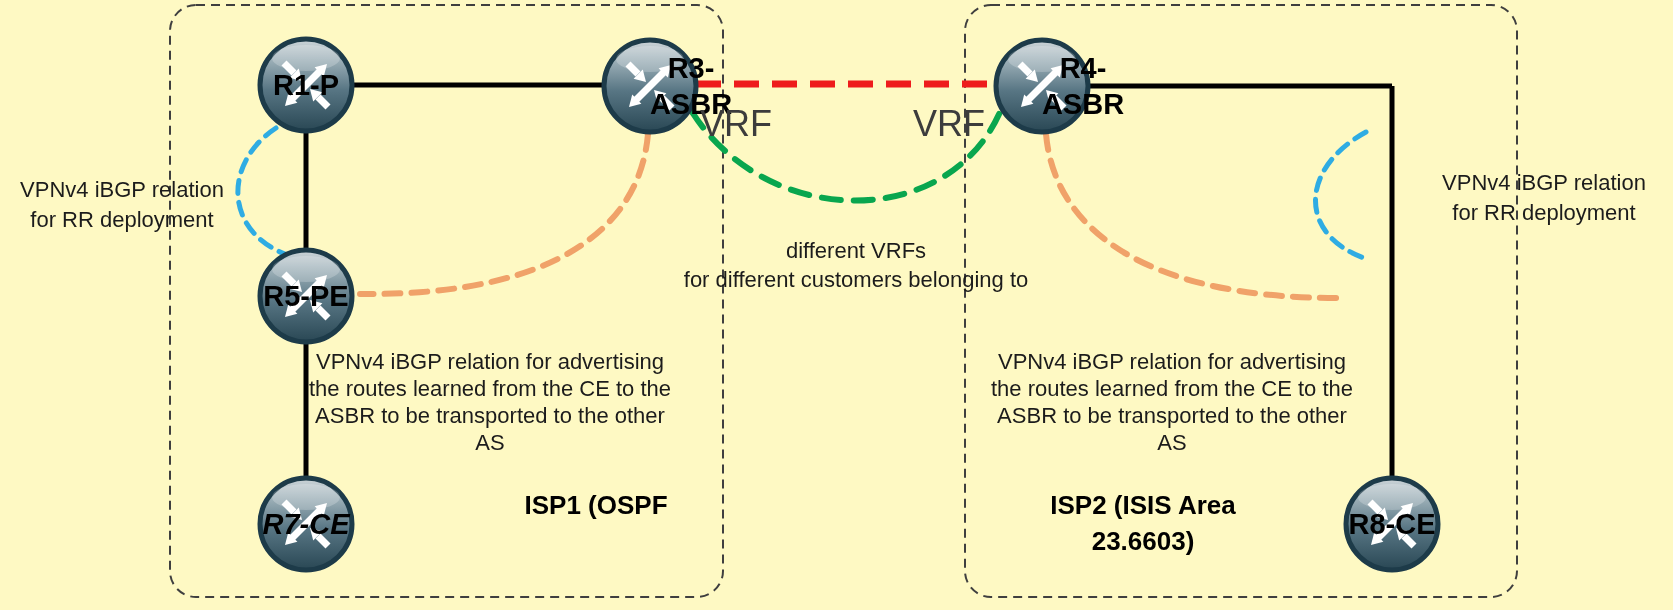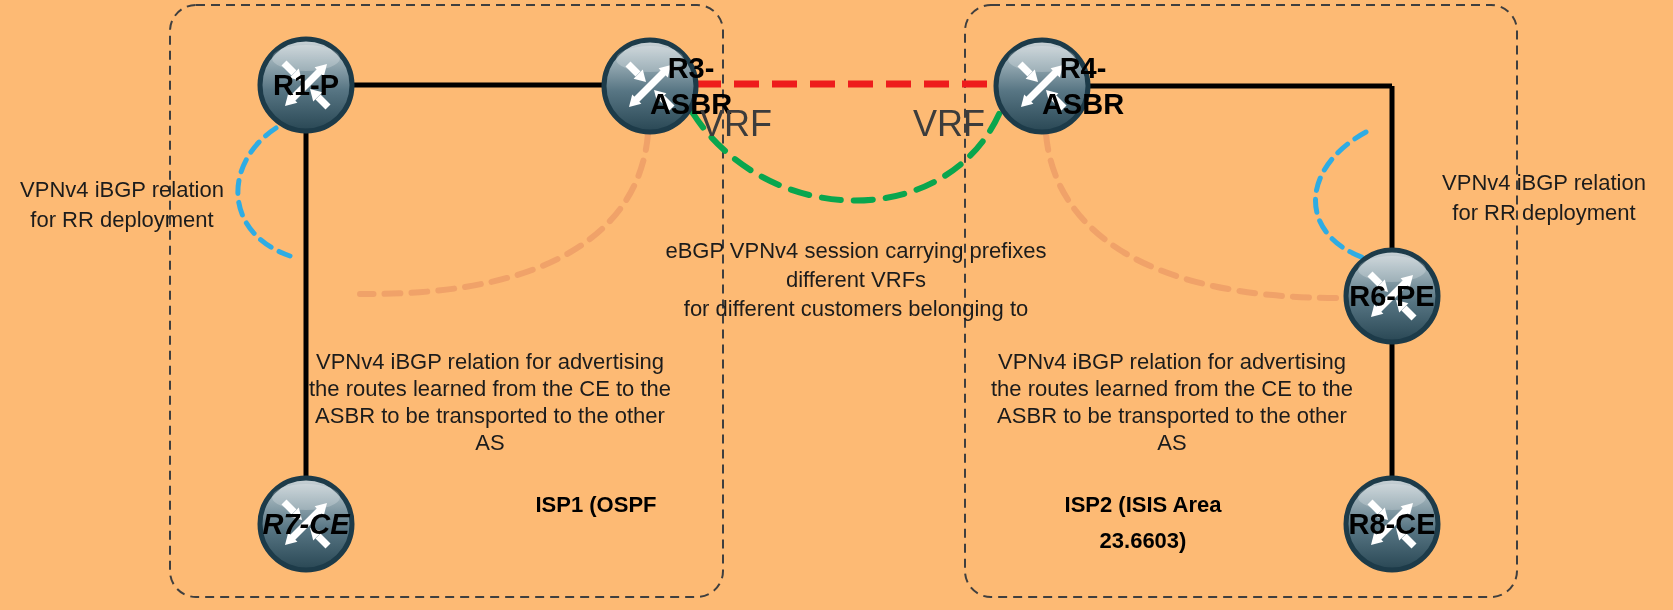--- a/index.html
+++ b/index.html
@@ -1,17 +1,17 @@
 <!DOCTYPE html>
 <html><head>
 <meta charset="utf-8">
 <style>
   html,body { margin:0; padding:0; background:#ffffff; }
   .stage {
-    position:relative; width:1673px; height:610px; background:#fdba74;
+    position:relative; width:1673px; height:610px; background:#fef9c3;
     font-family:"Liberation Sans", sans-serif; overflow:hidden;
   }
   .wires { position:absolute; left:0; top:0; width:1673px; height:610px; }
 
   .router { position:absolute; width:100px; height:100px; }
   .router .icon { position:absolute; left:0; top:0; width:100px; height:100px; }
   .rlabel {
     position:absolute; left:50%; top:50%; transform:translate(-50%,-50%);
     font-weight:bold; font-size:29px; color:#000; white-space:nowrap;
     text-align:center; line-height:34px;
@@ -23,21 +23,21 @@
   .ann.rr   { line-height:30px; }
   .ann.ebgp { line-height:29px; }
   .ann.adv  { line-height:27px; }
 
   .vrf {
     position:absolute; width:82px; text-align:left;
     font-size:36px; color:#3c3c3c; font-weight:400;
   }
   .zone-label {
     position:absolute; width:300px; text-align:center;
-    font-weight:bold; font-size:22px; color:#000; line-height:36px;
+    font-weight:bold; font-size:26px; color:#000; line-height:36px;
   }
   .zone-label div { white-space:nowrap; }
 </style>
 </head>
 <body>
 
 <div class="stage">
 
   <svg width="0" height="0" style="position:absolute" aria-hidden="true">
     <defs>
@@ -106,27 +106,27 @@
     <svg class="icon">
         <use href="#routerSym"></use>
       </svg>
     <div class="rlabel two">
       <div>R4-</div>
       <div>ASBR</div>
     </div>
   </div>
 
 
-
-  <div class="router" style="left:1342px; top:246px;">
+  <div class="router" style="left:256px; top:246px;">
     <svg class="icon">
         <use href="#routerSym"></use>
       </svg>
-    <div class="rlabel">R6-PE</div>
+    <div class="rlabel">R5-PE</div>
   </div>
+
 
   <div class="router" style="left:256px; top:474px;font-style:italic;">
     <svg class="icon">
         <use href="#routerSym"></use>
       </svg>
     <div class="rlabel">R7-CE</div>
   </div>
 
   <div class="router" style="left:1342px; top:474px;">
     <svg class="icon">
@@ -142,21 +142,20 @@
     <div>VPNv4 iBGP relation</div>
     <div>for RR deployment</div>
   </div>
 
   <div class="ann rr" style="left:1414px; top:168px; width:260px;">
     <div>VPNv4 iBGP relation</div>
     <div>for RR deployment</div>
   </div>
 
   <div class="ann ebgp" style="left:640px; top:236px; width:432px;">
-    <div>eBGP VPNv4 session carrying prefixes</div>
     <div>different VRFs</div>
     <div>for different customers belonging to</div>
   </div>
 
   <div class="ann adv" style="left:275px; top:348px; width:430px;">
     <div>VPNv4 iBGP relation for advertising</div>
     <div>the routes learned from the CE to the</div>
     <div>ASBR to be transported to the other</div>
     <div>AS</div>
   </div>

